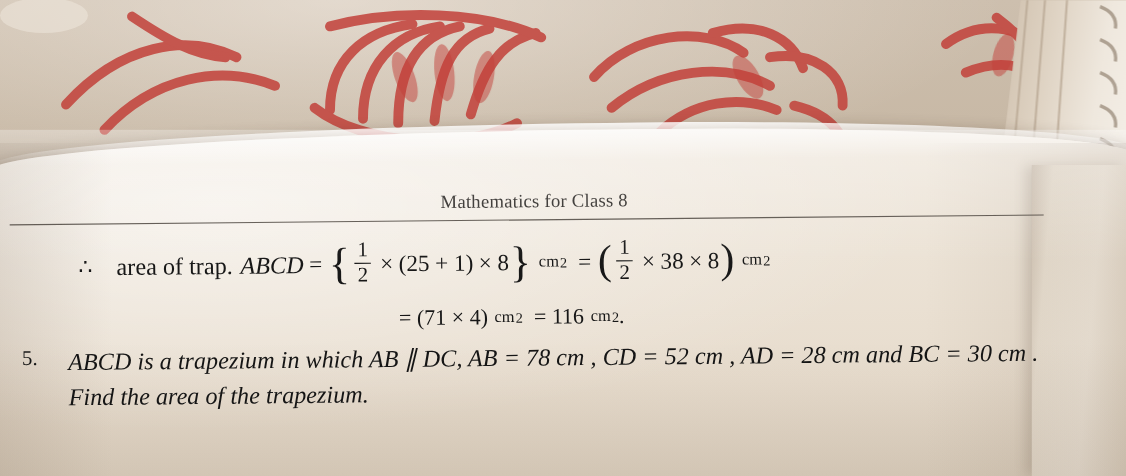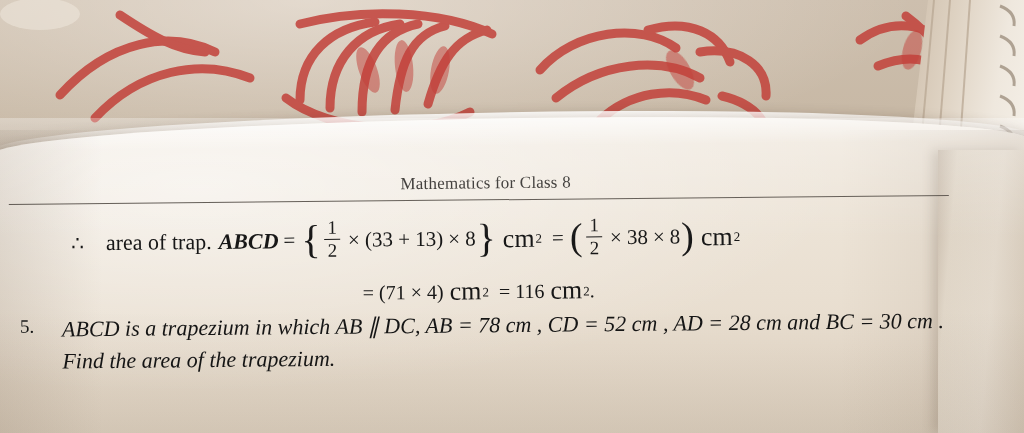--- a/index.html
+++ b/index.html
@@ -175,21 +175,21 @@
   }
 
   .therefore {
     font-size: 20px;
     margin-right: 22px;
     line-height: 1;
   }
   .phrase {
     font-size: 22px;
   }
-  .ital { font-style: italic; font-weight: bold; }
+  .ital { font-style: italic; }
   .op { margin: 0 5px; }
 
   .frac {
     display: inline-flex;
     flex-direction: column;
     align-items: center;
     vertical-align: middle;
     margin: 0 3px;
     font-size: 19px;
     line-height: 1.05;
@@ -215,21 +215,21 @@
   }
   .paren {
     font-size: 38px;
     line-height: 0.8;
     position: relative;
     top: -1px;
     margin: 0 1px;
   }
   .unit {
     margin-left: 6px;
-    font-size: 26px;
+    font-size: 15px;
   }
   sup.exp {
     font-size: 13px;
     vertical-align: super;
     margin-left: 1px;
   }
 
   
   .question {
     position: absolute;
@@ -364,21 +364,21 @@
         <span class="phrase ital" style="margin-left:7px">ABCD</span>
         <span class="op">=</span>
 
         <span class="brace">{</span>
         <span class="frac">
           <span class="num">1</span>
           <span class="bar"></span>
           <span class="den">2</span>
         </span>
         <span class="op">×</span>
-        <span>(33 + 13)</span>
+        <span>(25 + 1)</span>
         <span class="op">×</span>
         <span>8</span>
         <span class="brace">}</span>
         <span class="unit">cm</span>
           <sup class="exp">2</sup>
 
         <span class="op" style="margin-left:10px">=</span>
 
         <span class="paren">(</span>
         <span class="frac">

